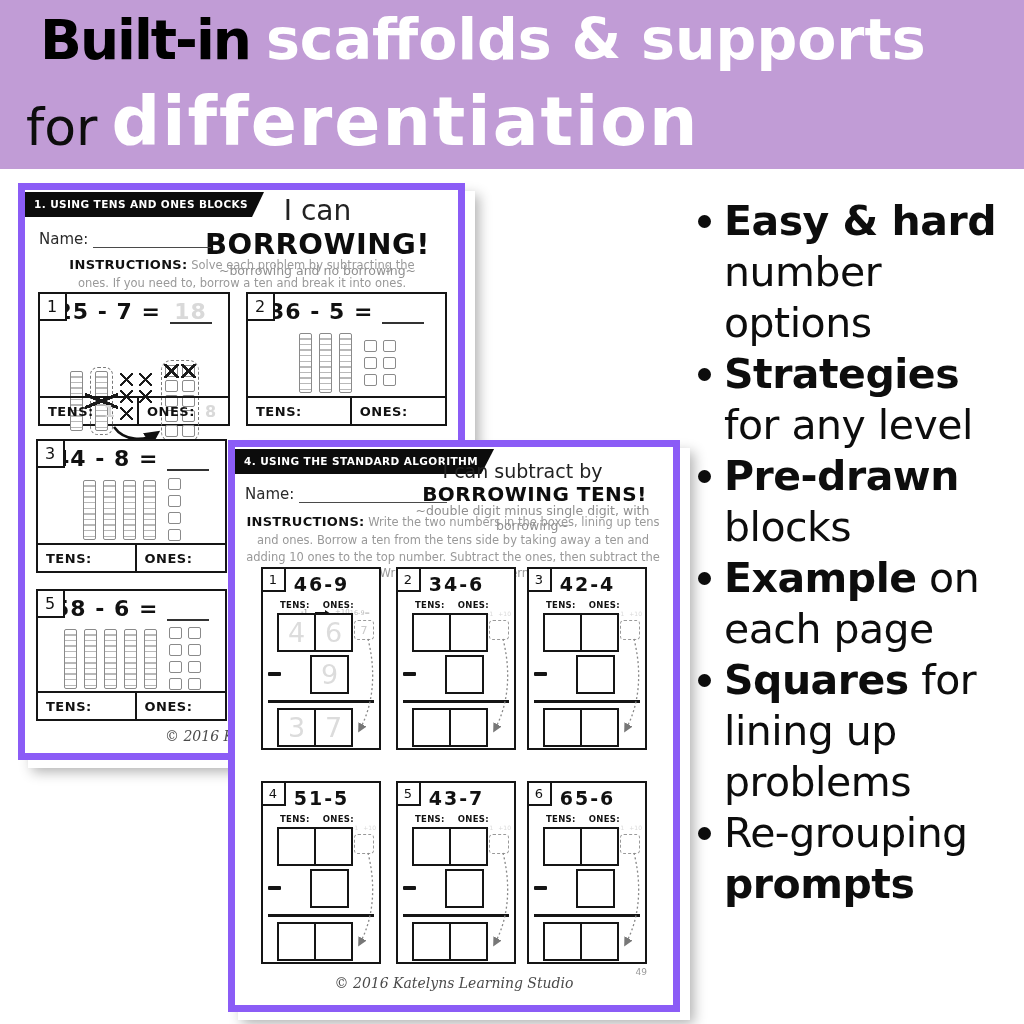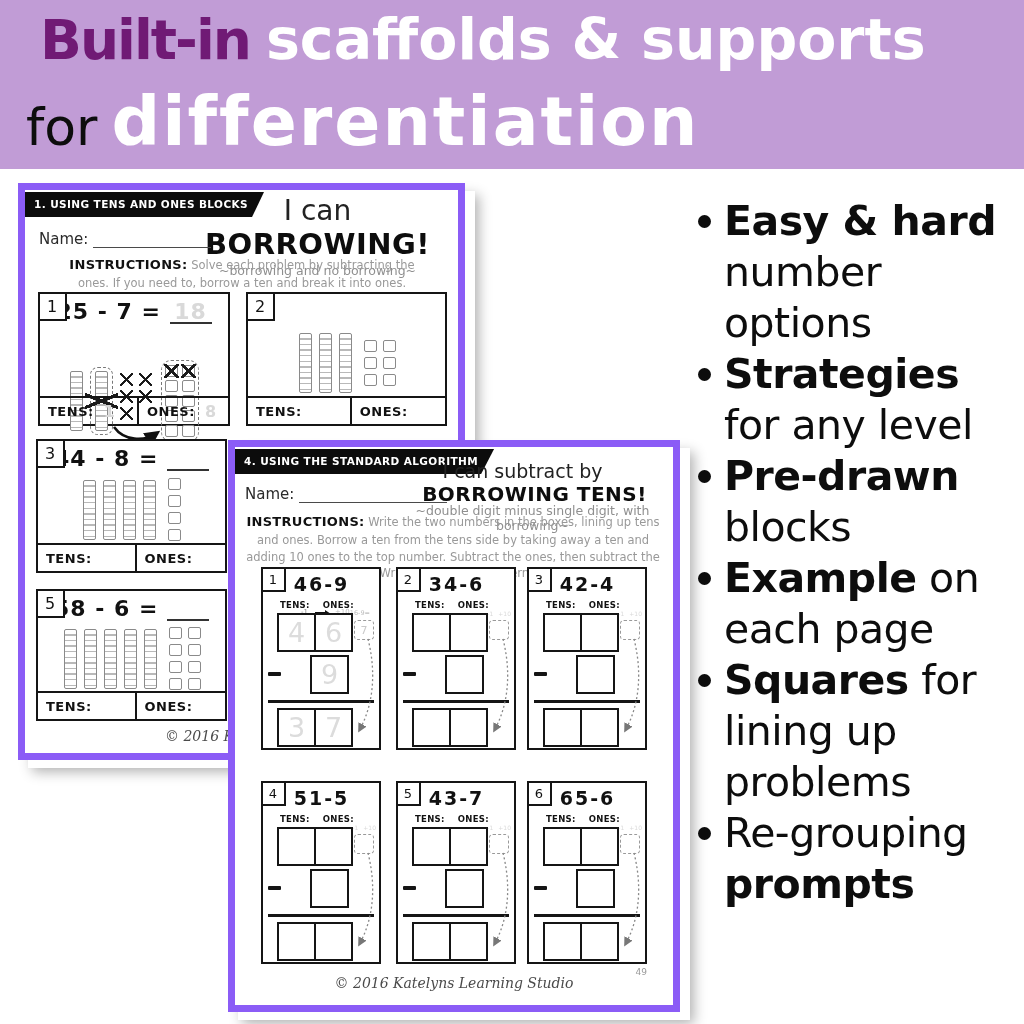--- a/index.html
+++ b/index.html
@@ -4,21 +4,21 @@
 <style>
   html,body{margin:0;padding:0;background:#fff;}
   #canvas{position:relative;width:1024px;height:1024px;background:#fff;overflow:hidden;
           font-family:"DejaVu Sans","Liberation Sans",sans-serif;color:#111;}
 
   
   .header{position:absolute;left:0;top:0;width:1024px;height:169px;background:#c19cd6;}
   .h-line{position:absolute;display:flex;align-items:baseline;white-space:nowrap;}
   .h-line1{top:6px;left:40px;gap:16px;}
   .h-line2{top:82px;left:26px;gap:14px;}
-  .h-black1{font-size:55px;font-weight:700;color:#701a75;letter-spacing:-2px;}
+  .h-black1{font-size:55px;font-weight:700;color:#000000;letter-spacing:-2px;}
   .h-white1{font-size:57px;font-weight:800;color:#ffffff;letter-spacing:0px;}
   .h-for{font-size:52px;font-weight:400;color:#0d0d0d;}
   .h-easy{font-size:52px;font-weight:800;color:#0d0d0d;letter-spacing:-1px;}
   .h-white2{font-size:68px;font-weight:800;color:#ffffff;letter-spacing:2px;}
 
   
   .page{position:absolute;background:#fff;border:7px solid #8b5cf6;
         box-shadow:10px 8px 0 #ffffff,14px 12px 12px rgba(0,0,0,.30);}
   .page-inner{position:absolute;inset:0;}
   #ws1{left:18px;top:183px;width:433px;height:563px;z-index:4;}
@@ -228,20 +228,24 @@
             </div>
           <div class="scell">
               <span>ONES:</span>
               <span class="ghost gv">8</span>
             </div>
         </div>
       </div>
 
       <div class="p-box pb2">
         <div class="badge">2</div>
+        <div class="eq">
+          <span>36 - 5 =</span>
+          <span class="blank"><span class="ghost"></span></span>
+        </div>
         <div class="blocks">
           <div class="rods">
               <div class="rod"></div>
               <div class="rod"></div>
               <div class="rod"></div>
             </div>
           <div class="ones-grid g2">
               <div class="one"></div>
               <div class="one"></div>
               <div class="one"></div>

